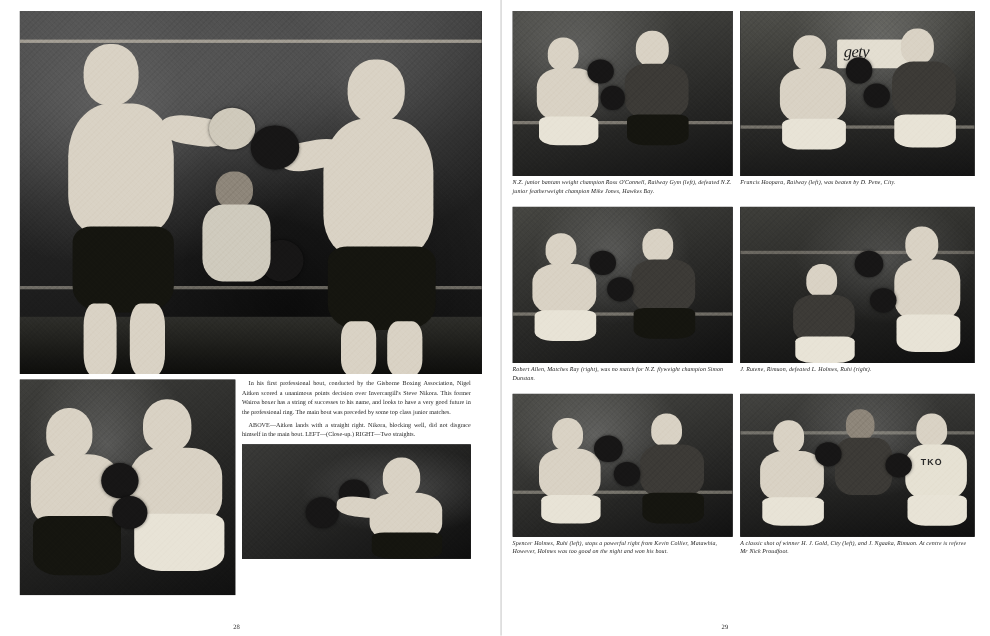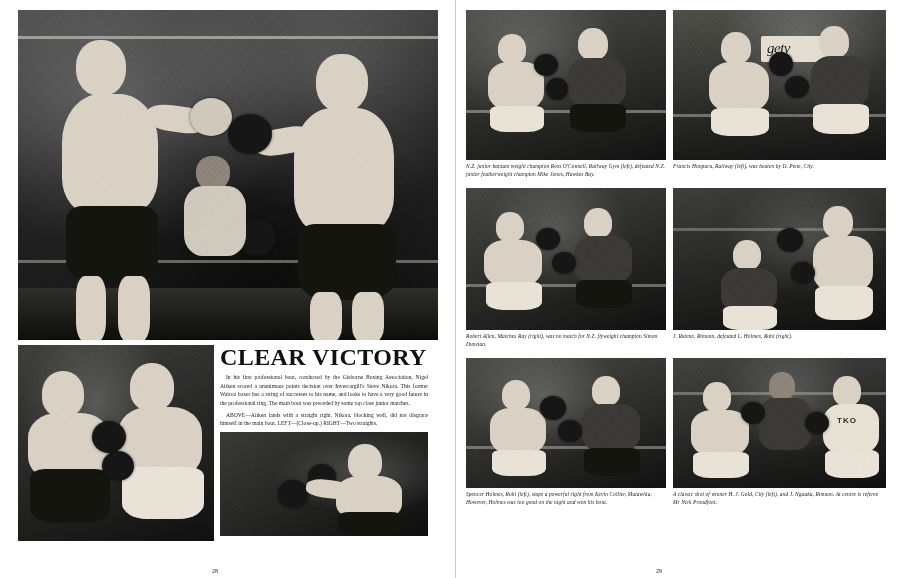--- a/index.html
+++ b/index.html
@@ -219,21 +219,20 @@
         <div class="fig shorts" style="left:12px;top:124px;width:80px;height:54px;"></div>
         <div class="fig" style="left:112px;top:18px;width:44px;height:48px;"></div>
         <div class="fig" style="left:100px;top:62px;width:84px;height:72px;border-radius:36%;"></div>
         <div class="fig shortsw" style="left:104px;top:122px;width:82px;height:52px;"></div>
         <div class="glove" style="left:74px;top:76px;width:34px;height:32px;"></div>
         <div class="glove" style="left:84px;top:106px;width:32px;height:30px;"></div>
         <div class="speck"></div>
       </div>
 
       <div class="lp-right">
-        <h1 class="headline">CLEAR VICTORY</h1>
         <div class="body-col">
           <p>In his first professional bout, conducted by the Gisborne Boxing Association, Nigel Aitken scored a unanimous points decision over Invercargill's Steve Nikora.  This former Wairoa boxer has a string of successes to his name, and looks to have a very good future in the professional ring.  The main bout was preceded by some top class junior matches.</p>
           <p>ABOVE—Aitken lands with a straight right. Nikora, blocking well, did not disgrace himself in the main bout.  LEFT—(Close-up.)  RIGHT—Two straights.</p>
         </div>
         <div class="photo lp-small2">
           <div class="grain" style="background-image:radial-gradient(ellipse at 70% 40%, rgba(255,255,255,.18), rgba(255,255,255,0) 45%),linear-gradient(150deg,#3a3a38,#0e0e0e);"></div>
           <div class="fig" style="left:128px;top:12px;width:34px;height:36px;"></div>
           <div class="fig" style="left:116px;top:44px;width:66px;height:44px;border-radius:36%;"></div>
           <div class="fig shorts" style="left:118px;top:80px;width:64px;height:24px;"></div>
           <div class="glove" style="left:58px;top:48px;width:30px;height:28px;"></div>

